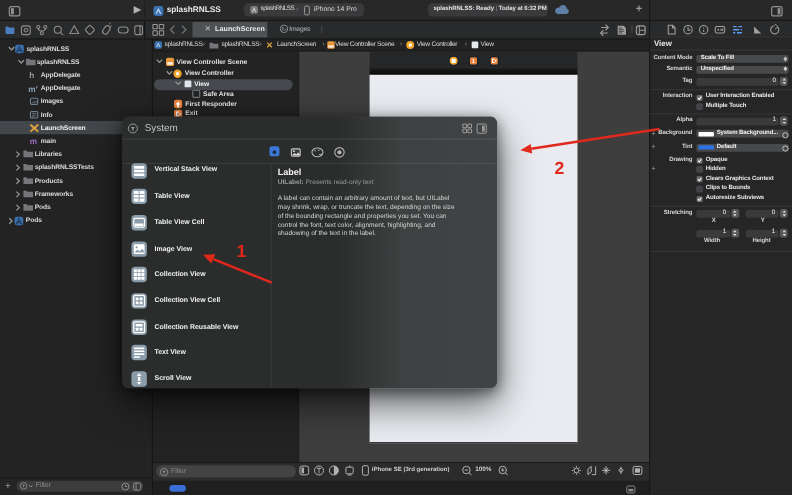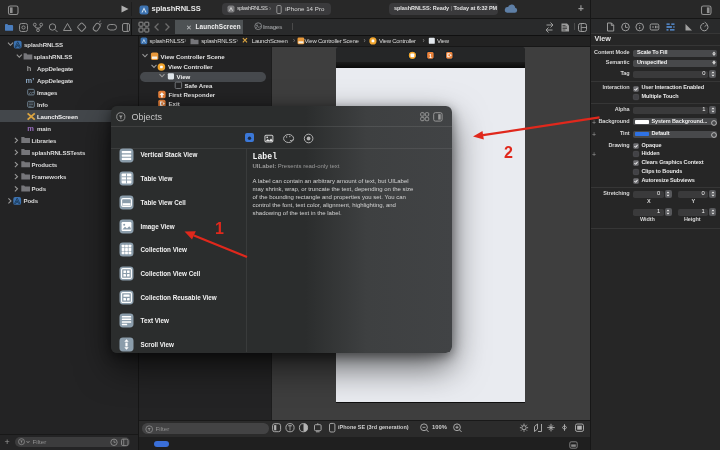--- a/index.html
+++ b/index.html
@@ -313,21 +313,21 @@
   <rect x="2.2" y="3.4" width="4.6" height="2.4" fill="#8a8a8a"></rect>
 </svg>
 
 <div class="ab" style="left:110.7px;top:106px;width:341px;height:246.5px;border-radius:6px;
  background:linear-gradient(to right,#2b2d2d 0%,#2b2d2d 57%,#3e4041 75%,#414345 100%);
  box-shadow:0 14px 34px rgba(0,0,0,0.60),0 3px 12px rgba(0,0,0,0.45);"></div>
 <svg width="10" height="10" viewBox="0 0 10 10" style="left:116px;top:111.5px;">
   <circle cx="4.8" cy="4.8" r="4.1" fill="none" stroke="#9b9b9b" stroke-width="0.9"></circle>
   <path d="M2.9 3.4 h3.8 l-1.4 1.8 v2 l-1 -0.65 v-1.35 z" fill="#9b9b9b"></path>
 </svg>
-<div class="t" style="left:131.5px;top:116.6px;font-size:9px;color:#c6c6c6;">Objects</div>
+<div class="t" style="left:131.5px;top:116.6px;font-size:9px;color:#c6c6c6;">System</div>
 <svg width="24" height="10" viewBox="0 0 24 10" style="left:420px;top:111.8px;">
   <g stroke="#9b9b9b" stroke-width="0.95" fill="none">
     <rect x="0.7" y="0.7" width="3.4" height="3.4" rx="0.9"></rect>
         <rect x="5.3" y="0.7" width="3.4" height="3.4" rx="0.9"></rect>
     <rect x="0.7" y="5.3" width="3.4" height="3.4" rx="0.9"></rect>
         <rect x="5.3" y="5.3" width="3.4" height="3.4" rx="0.9"></rect>
     <rect x="13.7" y="0.7" width="8.4" height="8.4" rx="1.6"></rect>
   </g>
   <rect x="18.2" y="2.2" width="2.5" height="5.4" fill="#9b9b9b"></rect>
 </svg>
@@ -422,21 +422,21 @@
 <div class="t" style="left:140.5px;top:155.4px;font-size:6.3px;font-weight:bold;color:#f2f2f2;">Vertical Stack View</div>
 <div class="t" style="left:140.5px;top:179.1px;font-size:6.3px;font-weight:bold;color:#f2f2f2;">Table View</div>
 <div class="t" style="left:140.5px;top:202.8px;font-size:6.3px;font-weight:bold;color:#f2f2f2;">Table View Cell</div>
 <div class="t" style="left:140.5px;top:226.5px;font-size:6.3px;font-weight:bold;color:#f2f2f2;">Image View</div>
 <div class="t" style="left:140.5px;top:250.2px;font-size:6.3px;font-weight:bold;color:#f2f2f2;">Collection View</div>
 <div class="t" style="left:140.5px;top:273.9px;font-size:6.3px;font-weight:bold;color:#f2f2f2;">Collection View Cell</div>
 <div class="t" style="left:140.5px;top:297.6px;font-size:6.3px;font-weight:bold;color:#f2f2f2;">Collection Reusable View</div>
 <div class="t" style="left:140.5px;top:321.3px;font-size:6.3px;font-weight:bold;color:#f2f2f2;">Text View</div>
 <div class="t" style="left:140.5px;top:345px;font-size:6.3px;font-weight:bold;color:#f2f2f2;">Scroll View</div>
 
-<div class="t" style="left:252.5px;top:157px;font-size:8.2px;font-weight:bold;color:#f5f5f5;font-family:Liberation Mono, monospace;">Label</div>
+<div class="t" style="left:252.5px;top:157px;font-size:8.2px;font-weight:bold;color:#f5f5f5;">Label</div>
 <div class="t" style="left:252.5px;top:166.3px;font-size:6px;color:#9b9b9b;"><b>UILabel:</b> Presents read-only text</div>
 <div class="ab" style="left:252.5px;top:176.8px;width:202px;font-size:6px;line-height:8.15px;color:#d4d4d4;">A label can contain an arbitrary amount of text, but UILabel<br>may shrink, wrap, or truncate the text, depending on the size<br>of the bounding rectangle and properties you set. You can<br>control the font, text color, alignment, highlighting, and<br>shadowing of the text in the label.</div>
 
 <svg width="110" height="14" viewBox="0 0 110 14" style="left:601px;top:20px;">
   <g stroke="#a0a0a0" stroke-width="0.95" fill="none">
     <path d="M6.5 3 h4 l2.2 2.2 v5.8 h-6.2 z M10.3 3 v2.4 h2.4"></path>
     <circle cx="24.5" cy="7" r="3.8"></circle>
         <path d="M24.5 4.6 v2.8 h2.2"></path>
     <circle cx="38.7" cy="7" r="3.8"></circle>
         <path d="M38.7 5 v0.8 M38.7 7 v2"></path>

